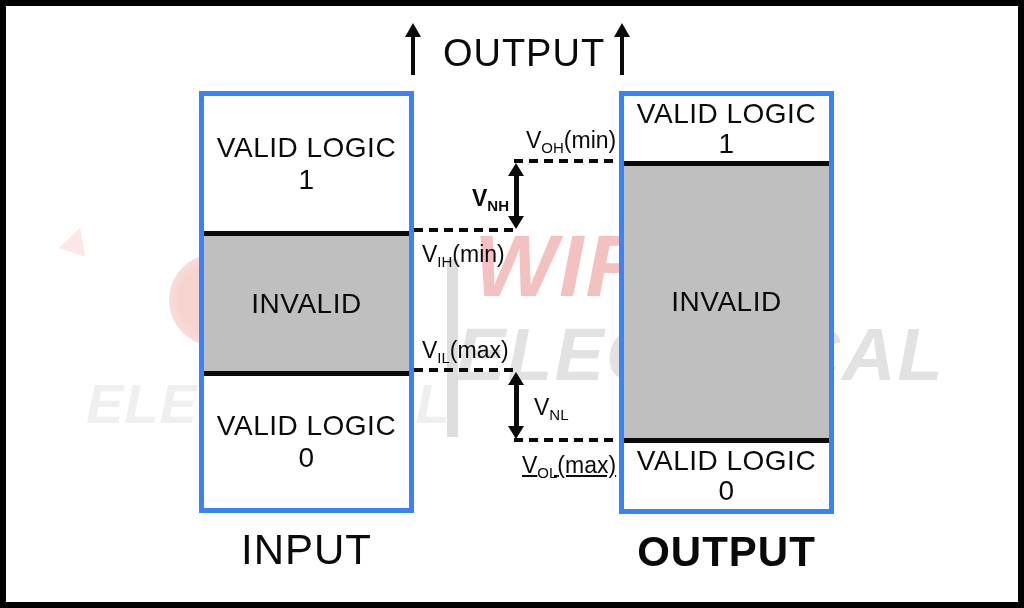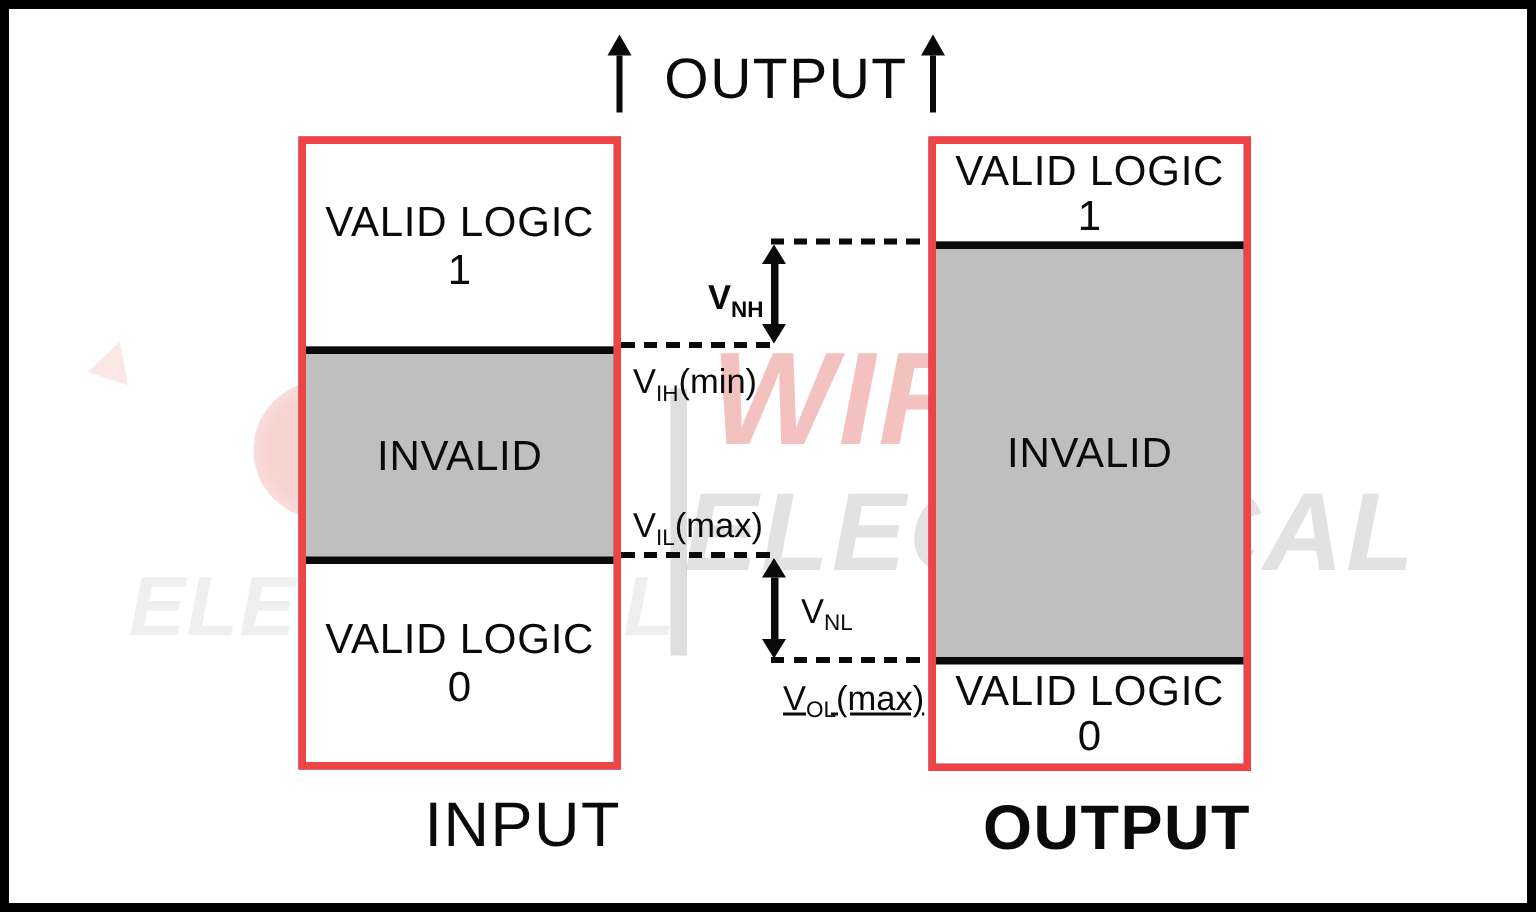--- a/index.html
+++ b/index.html
@@ -16,32 +16,32 @@
     border-left:14px solid transparent;border-right:14px solid transparent;
     border-bottom:26px solid rgba(225,85,75,0.14);transform:rotate(18deg);}
   .wm-word1{left:468px;top:216px;font-size:88px;font-style:italic;font-weight:700;
     letter-spacing:2px;line-height:1;color:rgba(214,50,45,0.30);}
   .wm-bar{left:441px;top:253px;width:11px;height:178px;background:rgba(125,125,125,0.25);}
   .wm-word2{left:450px;top:312px;font-size:74px;font-style:italic;font-weight:700;
     letter-spacing:2px;line-height:1;color:rgba(110,110,110,0.20);}
   .wm-word2b{left:80px;top:370px;font-size:56px;font-style:italic;font-weight:700;
     letter-spacing:1px;line-height:1;color:rgba(110,110,110,0.11);}
   
-  .col{position:absolute;z-index:2;box-sizing:border-box;border:5px solid #ef4444;
-    background:#701a75;display:flex;flex-direction:column;}
+  .col{position:absolute;z-index:2;box-sizing:border-box;border:5px solid #3b82f6;
+    background:#fef9c3;display:flex;flex-direction:column;}
   .col-input{left:193px;top:85px;width:215px;height:422px;}
   .col-output{left:613px;top:85px;width:215px;height:423px;}
   .sec{box-sizing:border-box;display:flex;flex-direction:column;align-items:center;
     justify-content:center;text-align:center;font-size:28px;line-height:32px;
     letter-spacing:0.5px;background:#fff;}
   .sec.divider{border-top:5px solid #0a0a0a;}
   .sec.gray{background:#bfbfbf;}
   .ci-s1{height:135px;} .ci-s2{height:140px;} .ci-s3{height:137px;}
   .co-s1{height:65px;line-height:30px;} .co-s2{height:277px;} .co-s3{height:71px;line-height:30px;}
-  .col-label{position:absolute;z-index:3;width:215px;text-align:right;
+  .col-label{position:absolute;z-index:3;width:215px;text-align:center;
     font-size:42px;letter-spacing:1px;}
   .col-label.input{left:193px;top:520px;}
   .col-label.output{left:613px;top:522px;font-weight:bold;}
   
   .title{position:absolute;z-index:3;left:418px;top:26px;width:200px;text-align:center;
     font-size:38px;letter-spacing:1px;}
   .axis-arrow{position:absolute;z-index:3;width:16px;height:52px;top:17px;}
   .axis-arrow .head{width:0;height:0;margin:0 auto;
     border-left:8px solid transparent;border-right:8px solid transparent;
     border-bottom:14px solid #0a0a0a;}
@@ -134,20 +134,23 @@
     <div class="tri-up"></div>
       <div class="stem"></div>
       <div class="tri-down"></div>
   </div>
   <div class="darrow vnl">
     <div class="tri-up"></div>
       <div class="stem"></div>
       <div class="tri-down"></div>
   </div>
 
+  <div class="vlab lab-voh">
+    <span>V</span><span class="sub">OH</span><span>(min)</span>
+  </div>
   <div class="vlab lab-vnh">
     <span>V</span><span class="sub">NH</span>
   </div>
   <div class="vlab lab-vih">
     <span>V</span><span class="sub">IH</span><span>(min)</span>
   </div>
   <div class="vlab lab-vil">
     <span>V</span><span class="sub">IL</span><span>(max)</span>
   </div>
   <div class="vlab lab-vnl">

